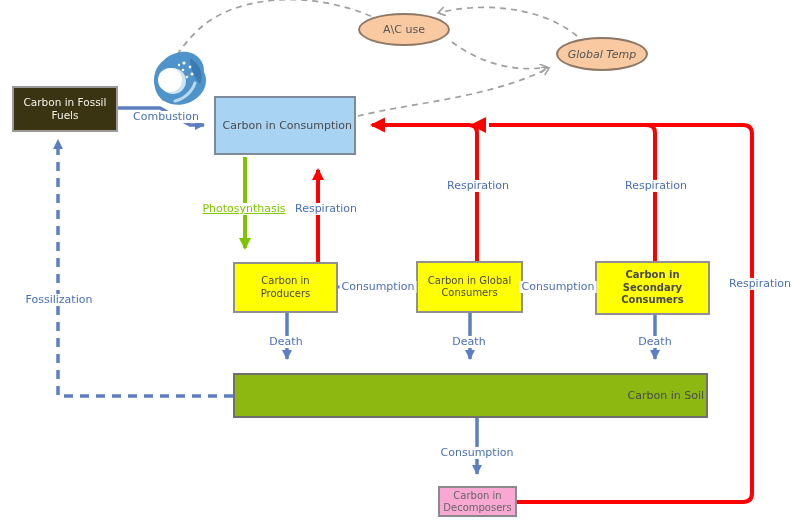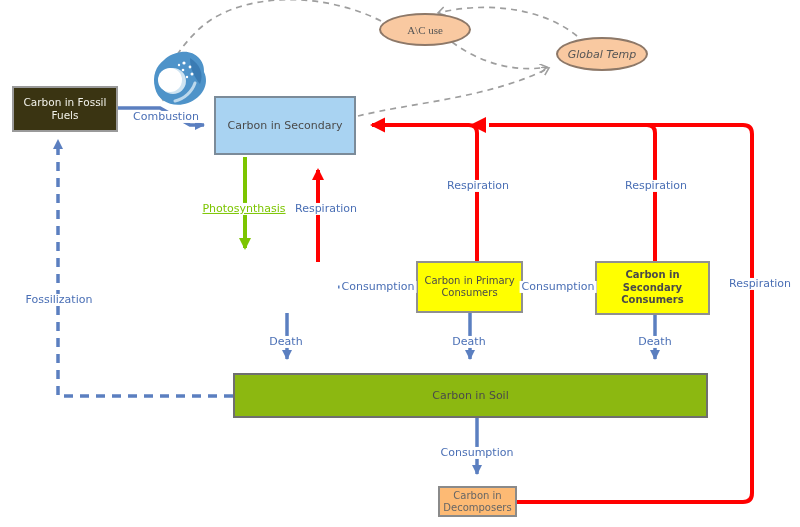--- a/index.html
+++ b/index.html
@@ -1,31 +1,31 @@
 <!DOCTYPE html>
 <html><head>
 <meta charset="utf-8">
 <style>
   html,body{margin:0;padding:0;background:#fff;}
   .canvas{position:relative;width:800px;height:527px;background:#fff;overflow:hidden;
           font-family:"DejaVu Sans",sans-serif;}
   svg{display:block;}
   .edges{position:absolute;left:0;top:0;}
-  .node{position:absolute;box-sizing:border-box;display:flex;align-items:center;justify-content:center;
+  .node{position:absolute;box-sizing:border-box;display:flex;align-items:center;justify-content:flex-end;
         text-align:center;border:2px solid #8a8a8a;font-size:10px;color:#4a4a4a;line-height:1.25;padding:2px;}
   .node-fossil{left:12px;top:86px;width:106px;height:46px;background:#3a3412;color:#f2f2ea;border-color:#9a9a9a;font-size:10.5px;}
   .node-atmo{left:214px;top:96px;width:142px;height:59px;background:#a9d3f2;border-color:#7b8b99;font-size:11px;}
   .node-producers{left:233px;top:262px;width:105px;height:51px;background:#ffff00;border-color:#909090;}
   .node-primary{left:416px;top:261px;width:107px;height:52px;background:#ffff00;border-color:#909090;}
   .node-secondary{left:595px;top:261px;width:115px;height:54px;background:#ffff00;border-color:#909090;font-weight:bold;}
   .node-soil{left:233px;top:373px;width:475px;height:45px;background:#8cb811;border-color:#6f6f6f;font-size:11px;}
-  .node-decomp{left:438px;top:486px;width:79px;height:31px;background:#fdba74;border-color:#8a8a8a;color:#666;line-height:1.2;}
+  .node-decomp{left:438px;top:486px;width:79px;height:31px;background:#f9a8d4;border-color:#8a8a8a;color:#666;line-height:1.2;}
   .ellipse{position:absolute;box-sizing:border-box;display:flex;align-items:center;justify-content:center;
            border:2px solid #8d7868;border-radius:50%;background:#f9c9a1;font-size:11px;color:#555;}
-  .ellipse-ac{left:379px;top:13px;width:92px;height:33px;font-family:Liberation Serif, serif;}
+  .ellipse-ac{left:358px;top:13px;width:92px;height:33px;}
   .ellipse-gt{left:556px;top:37px;width:92px;height:34px;font-style:italic;}
   .elabel{position:absolute;transform:translate(-50%,-50%);font-size:11px;color:#4a6fb5;
           background:#fff;padding:0 2px;white-space:nowrap;line-height:1.1;text-align:right;}
   .elabel.green{color:#7cc500;}
   .icon-splash{position:absolute;left:150px;top:50px;width:60px;height:58px;}
 </style>
 </head>
 <body>
 
 <div class="canvas">
@@ -83,24 +83,27 @@
     <circle cx="33" cy="20" r="1.3" fill="#fff"></circle>
     <circle cx="42" cy="24" r="1.5" fill="#fff"></circle>
     <circle cx="37" cy="27" r="1.2" fill="#fff"></circle>
     <circle cx="29" cy="15" r="1.2" fill="#fff"></circle>
   </svg>
 
   <div class="node node-fossil">
     <span>Carbon in Fossil Fuels</span>
   </div>
   <div class="node node-atmo">
-    <span>Carbon in Secondary</span>
+    <span>Carbon in Consumption</span>
+  </div>
+  <div class="node node-producers">
+    <span>Carbon in Producers</span>
   </div>
   <div class="node node-primary">
-    <span>Carbon in Primary Consumers</span>
+    <span>Carbon in Global Consumers</span>
   </div>
   <div class="node node-secondary">
     <span>Carbon in Secondary Consumers</span>
   </div>
   <div class="node node-soil">
     <span>Carbon in Soil</span>
   </div>
   <div class="node node-decomp">
     <span>Carbon in Decomposers</span>
   </div>

